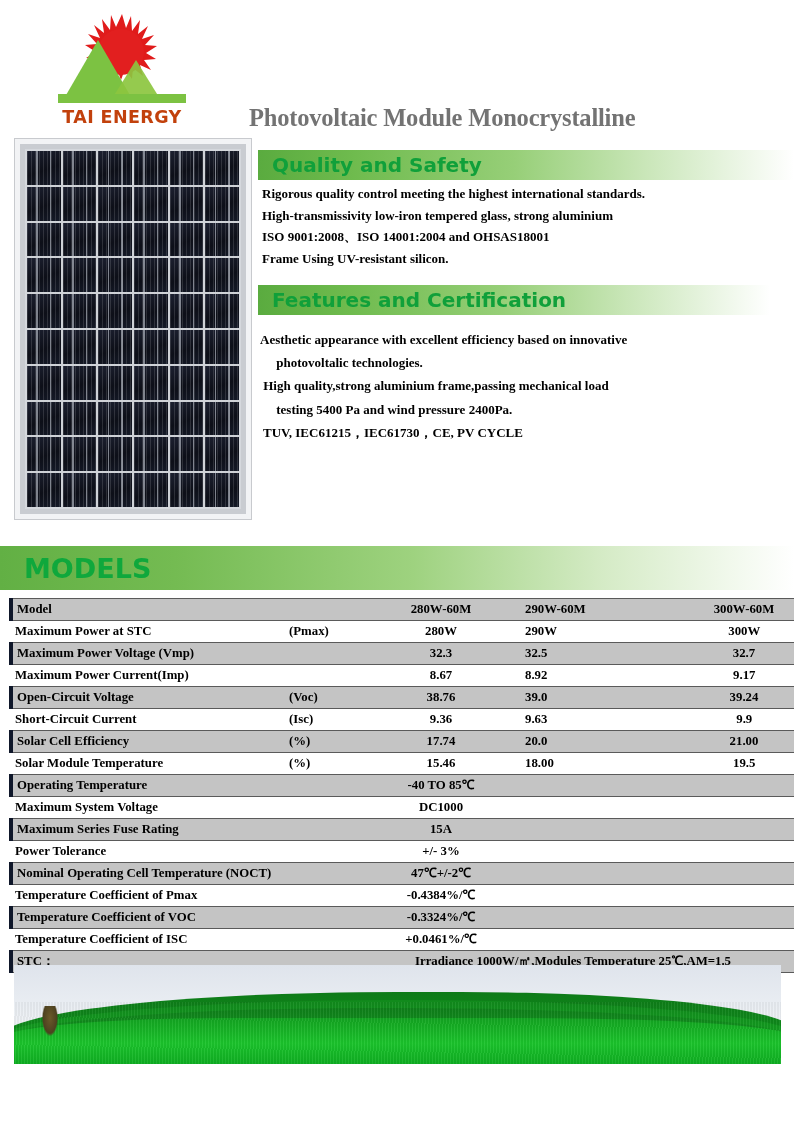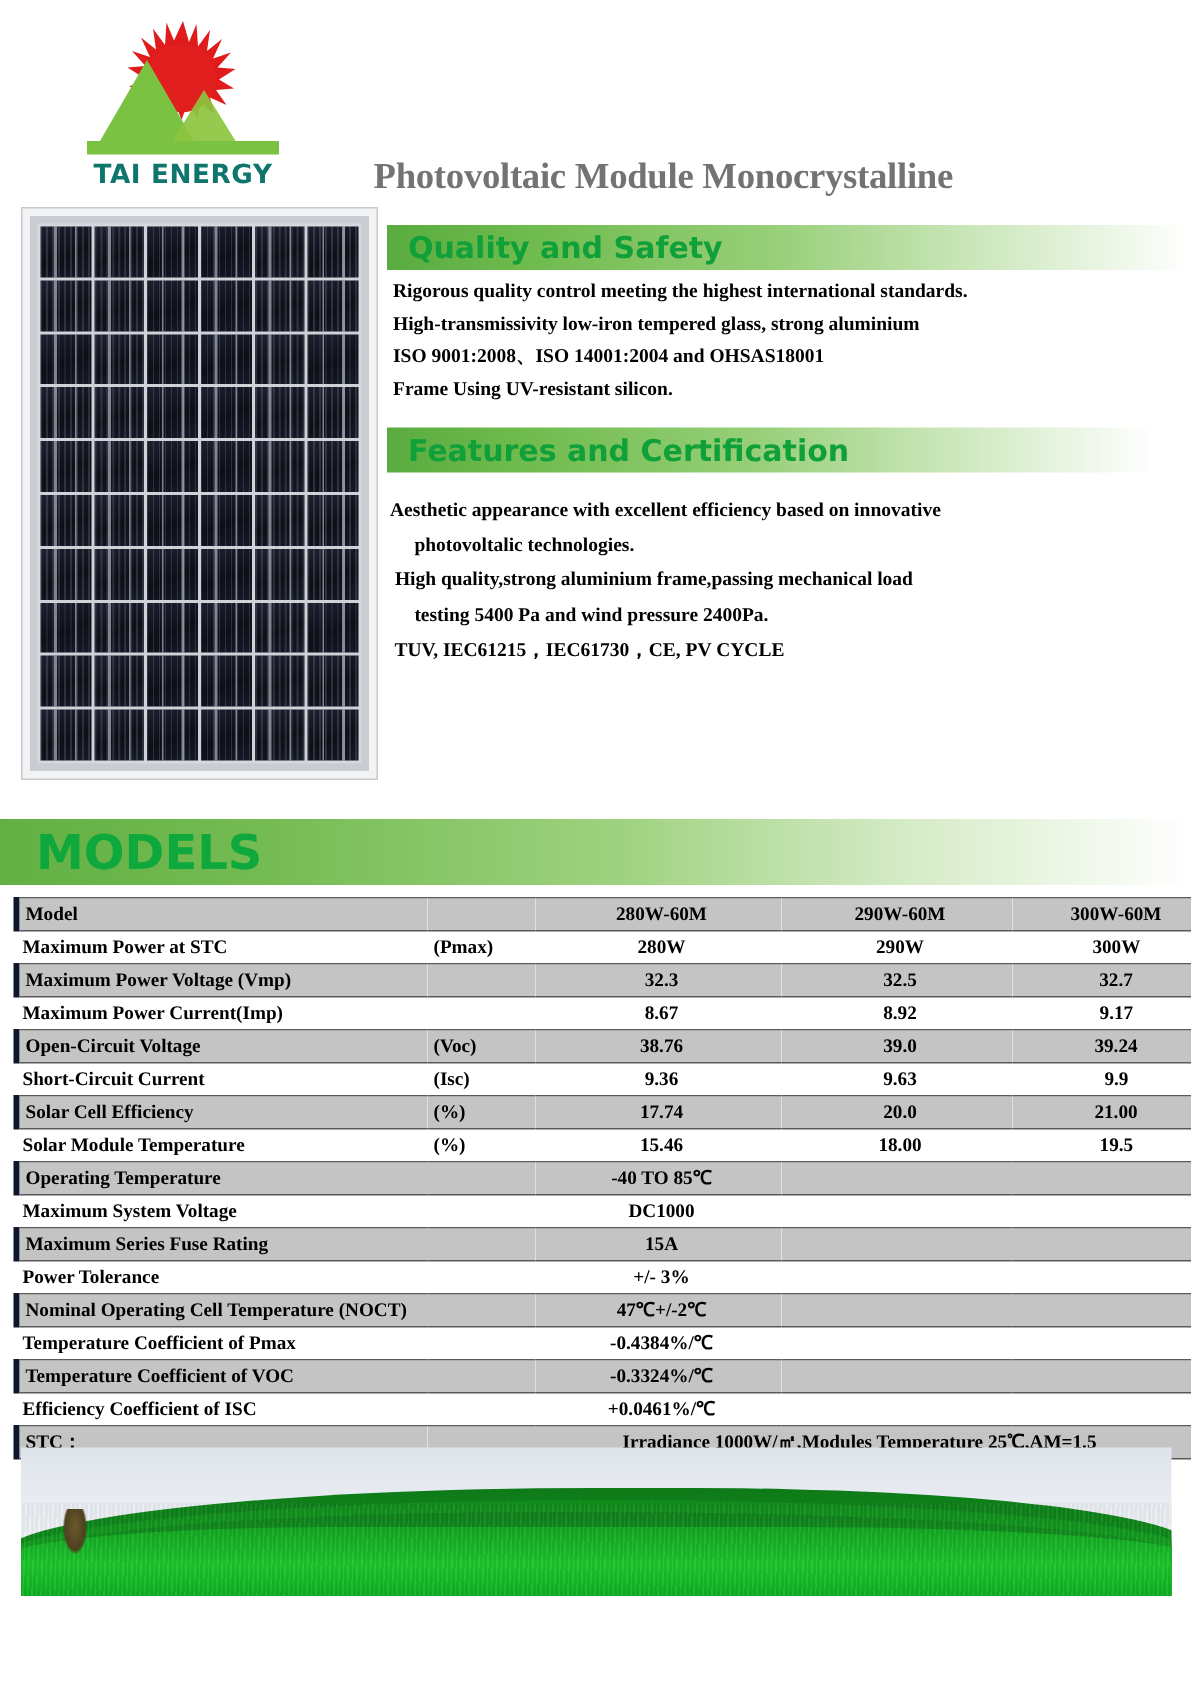--- a/index.html
+++ b/index.html
@@ -27,21 +27,21 @@
     position: absolute;
     left: 0; top: 0;
     width: 128px; height: 102px;
   }
   #logo-wordmark {
     position: absolute;
     left: 0;
     top: 99px;
     width: 128px;
     text-align: center;
-    color: #0f766e;
+    color: #c2410c;
     font-family: "DejaVu Sans", sans-serif;
     font-weight: bold;
     font-size: 17.5px;
     letter-spacing: 0.4px;
     white-space: nowrap;
   }
 
   
   #doc-title {
     position: absolute;
@@ -123,21 +123,21 @@
     white-space: nowrap;
   }
   #bar-quality { left: 258px; top: 150px; width: 536px; }
   #bar-features { left: 258px; top: 285px; width: 512px; }
   #bar-models {
     left: 0px; top: 546px; width: 794px; height: 44px;
     background: linear-gradient(to right, #62b044 0%, #74bb52 22%, #9ed27f 52%, #d5ebc6 76%, #ffffff 100%);
   }
   #bar-models .bar-label {
     left: 24px;
-    font-size: 32px;
+    font-size: 27px;
     color: #0fa83c;
   }
 
   
   .body-block {
     position: absolute;
     font-size: 13px;
     font-weight: bold;
     color: #000000;
     line-height: 21.5px;
@@ -169,21 +169,21 @@
     background: #c4c4c4;
     border-top: 1px solid #5a5a5a;
     border-bottom: 1px solid #5a5a5a;
   }
   #spec-table tr.shaded td.cell-label { border-left: 4px solid #0f172a; }
   #spec-table tr.shaded td.cell-last  { border-right: 1px solid #5a5a5a; }
   #spec-table tr.plain td { background: #ffffff; }
   .cell-label { width: 268px; }
   .cell-sub   { width: 68px; }
   .cell-v1    { width: 160px; text-align: center; }
-  .cell-v2    { width: 150px; text-align: center; }
+  .cell-v2    { width: 150px; }
   .cell-v3    { width: 130px; text-align: center; }
   .cell-merged-inner { text-align: center; }
   .cell-merged-tail  { }
   .divider-right { border-right: 1px solid #8d8d8d; }
 
   
   #landscape {
     position: absolute;
     left: 14px;
     top: 965px;
@@ -441,21 +441,21 @@
         <td class="cell-label" colspan="2">Temperature Coefficient of Pmax</td>
         <td class="cell-merged-inner divider-right" colspan="1">-0.4384%/℃</td>
         <td class="cell-merged-tail cell-last" colspan="2">&nbsp;</td>
       </tr>
       <tr class="shaded">
         <td class="cell-label" colspan="2">Temperature Coefficient of VOC</td>
         <td class="cell-merged-inner divider-right" colspan="1">-0.3324%/℃</td>
         <td class="cell-merged-tail cell-last" colspan="2">&nbsp;</td>
       </tr>
       <tr class="plain">
-        <td class="cell-label" colspan="2">Efficiency Coefficient of ISC</td>
+        <td class="cell-label" colspan="2">Temperature Coefficient of ISC</td>
         <td class="cell-merged-inner divider-right" colspan="1">+0.0461%/℃</td>
         <td class="cell-merged-tail cell-last" colspan="2">&nbsp;</td>
       </tr>
       <tr class="shaded">
         <td class="cell-label">STC：</td>
         <td class="cell-merged-inner cell-last" colspan="4" style="text-align: left; padding-left: 130px;">Irradiance 1000W/㎡,Modules Temperature 25℃,AM=1.5</td>
       </tr>
     </tbody>
 </table>
 

